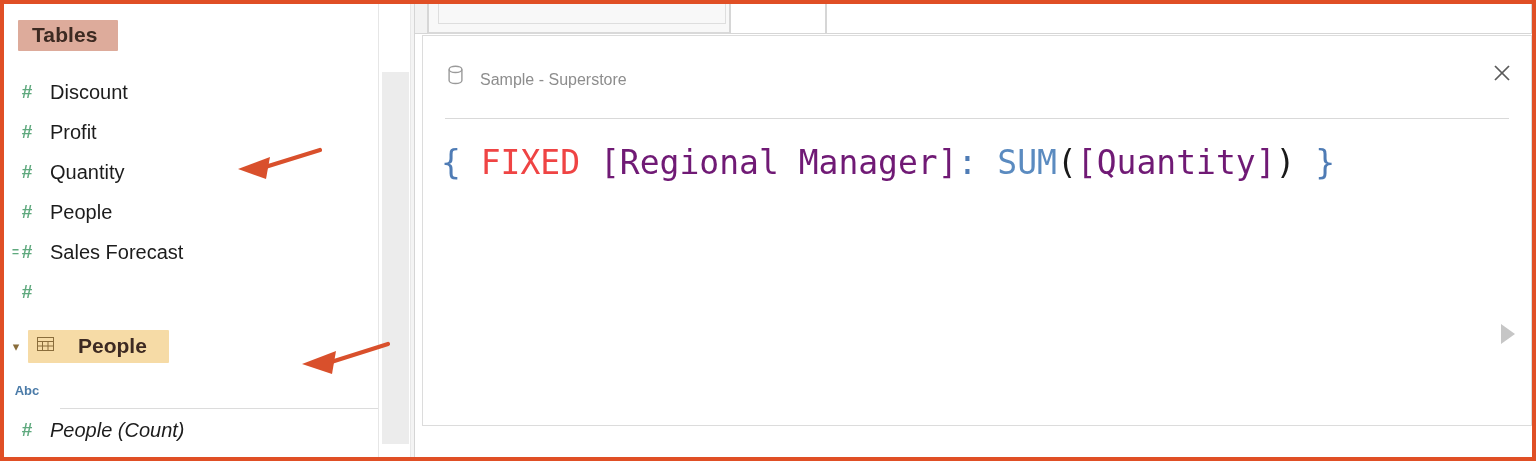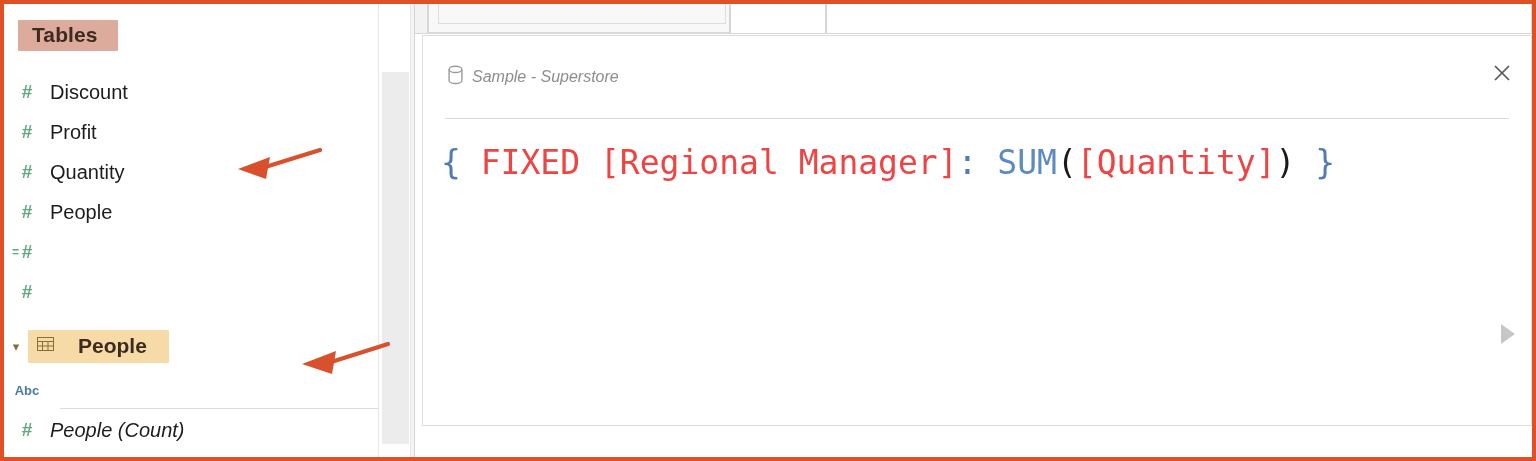--- a/index.html
+++ b/index.html
@@ -209,23 +209,22 @@
     padding: 0 11px;
     font-size: 22px;
     color: #1a1a1a;
     white-space: nowrap;
     overflow: hidden;
   }
 
   #datasource {
     margin-left: 24px;
     display: flex;
-    align-items: center;
-    gap: 8px;
-    font-style: italic;
+    align-items: flex-end;
+    gap: 16px;
   }
   #db-icon { display: block; }
   #datasource-label {
     font-size: 16px;
     color: #8d8d8d;
     white-space: nowrap;
   }
 
   #close-btn {
     position: absolute;
@@ -254,21 +253,21 @@
   #formula {
     font-family: "DejaVu Sans Mono", "Liberation Mono", monospace;
     font-size: 33px;
     letter-spacing: 0px;
     line-height: 1.25;
     white-space: pre;
     color: #222222;
   }
   .tk-brace   { color: #4f7cb5; }
   .tk-kw      { color: #ef4444; }
-  .tk-field   { color: #ef4444; }
+  .tk-field   { color: #701a75; }
   .tk-colon   { color: #4f7cb5; }
   .tk-func    { color: #5b8bc0; }
   .tk-paren   { color: #1a1a1a; }
   .tk-plain   { color: #222222; }
 
   
   #expand-triangle {
     position: absolute;
     right: 16px; top: 288px;
     width: 0; height: 0;
@@ -301,20 +300,21 @@
         <div class="field-row" style="top:148px">
           <span class="fr-icon num">#</span>
           <span class="fr-label">Quantity</span>
         </div>
         <div class="field-row" style="top:188px">
           <span class="fr-icon num">#</span>
           <span class="fr-label">People</span>
         </div>
         <div class="field-row" style="top:228px">
           <span class="fr-icon num"><span class="eq">=</span>#</span>
+          <span class="fr-label">Sales Forecast</span>
         </div>
         <div class="field-row" style="top:268px">
           <span class="fr-icon num">#</span>
         </div>
       </div>
 
     <div id="people-row">
       <span id="people-chevron">▾</span>
       <span id="people-hl">
         <span id="people-grid-icon">

